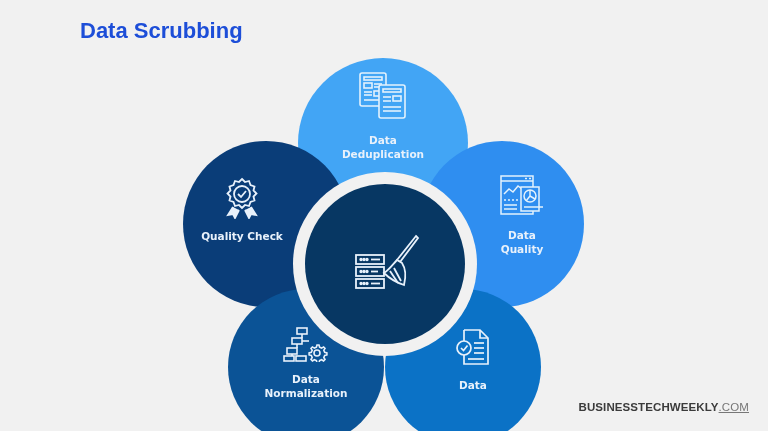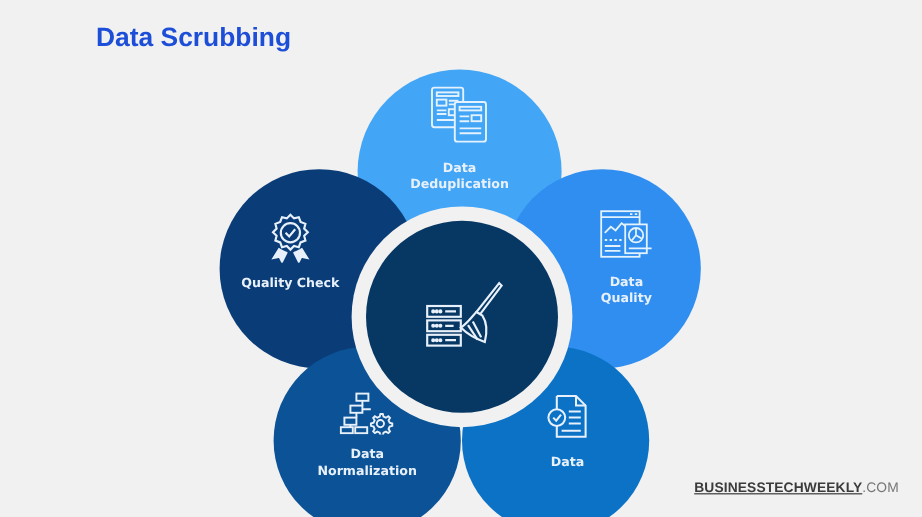--- a/index.html
+++ b/index.html
@@ -30,22 +30,22 @@
   .circle .label span { display: block; }
   .icon { display: block; }
   .ring {
     position: absolute; border-radius: 50%; background: #f1f1f1;
   }
   .brand {
     position: absolute; right: 19px; top: 401px;
     font-family: "Liberation Sans", sans-serif; font-size: 11.5px;
     color: #444; letter-spacing: 0.1px;
   }
-  .brand .b { font-weight: bold; color: #3b3b3b; text-decoration: underline; }
-  .brand .c { color: #777; }
+  .brand .b { font-weight: bold; color: #3b3b3b; }
+  .brand .c { color: #777; text-decoration: underline; }
 </style>
 </head>
 <body>
 
 <div class="title">
   <span>Data Scrubbing</span>
 </div>
 
 <div class="diagram">
 

